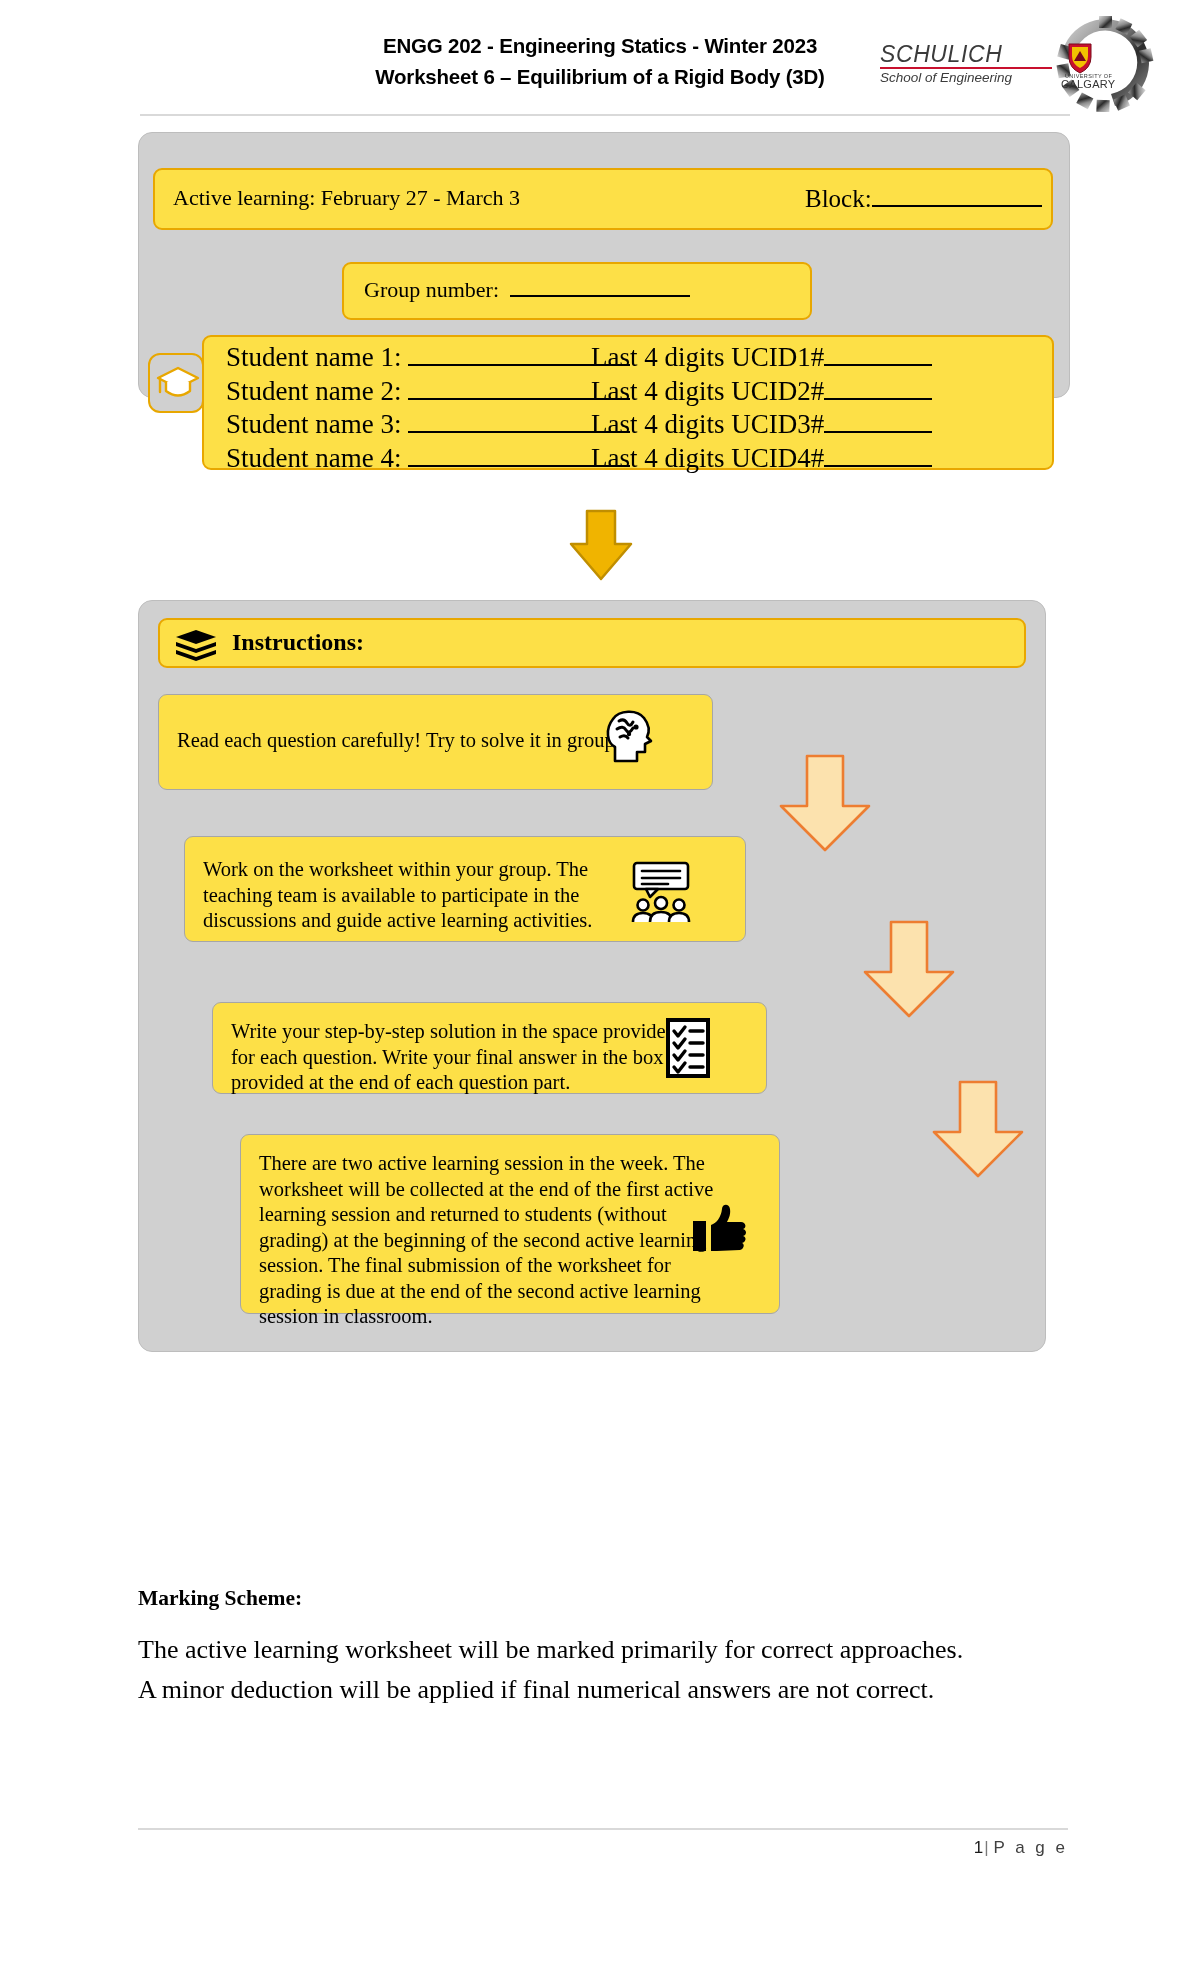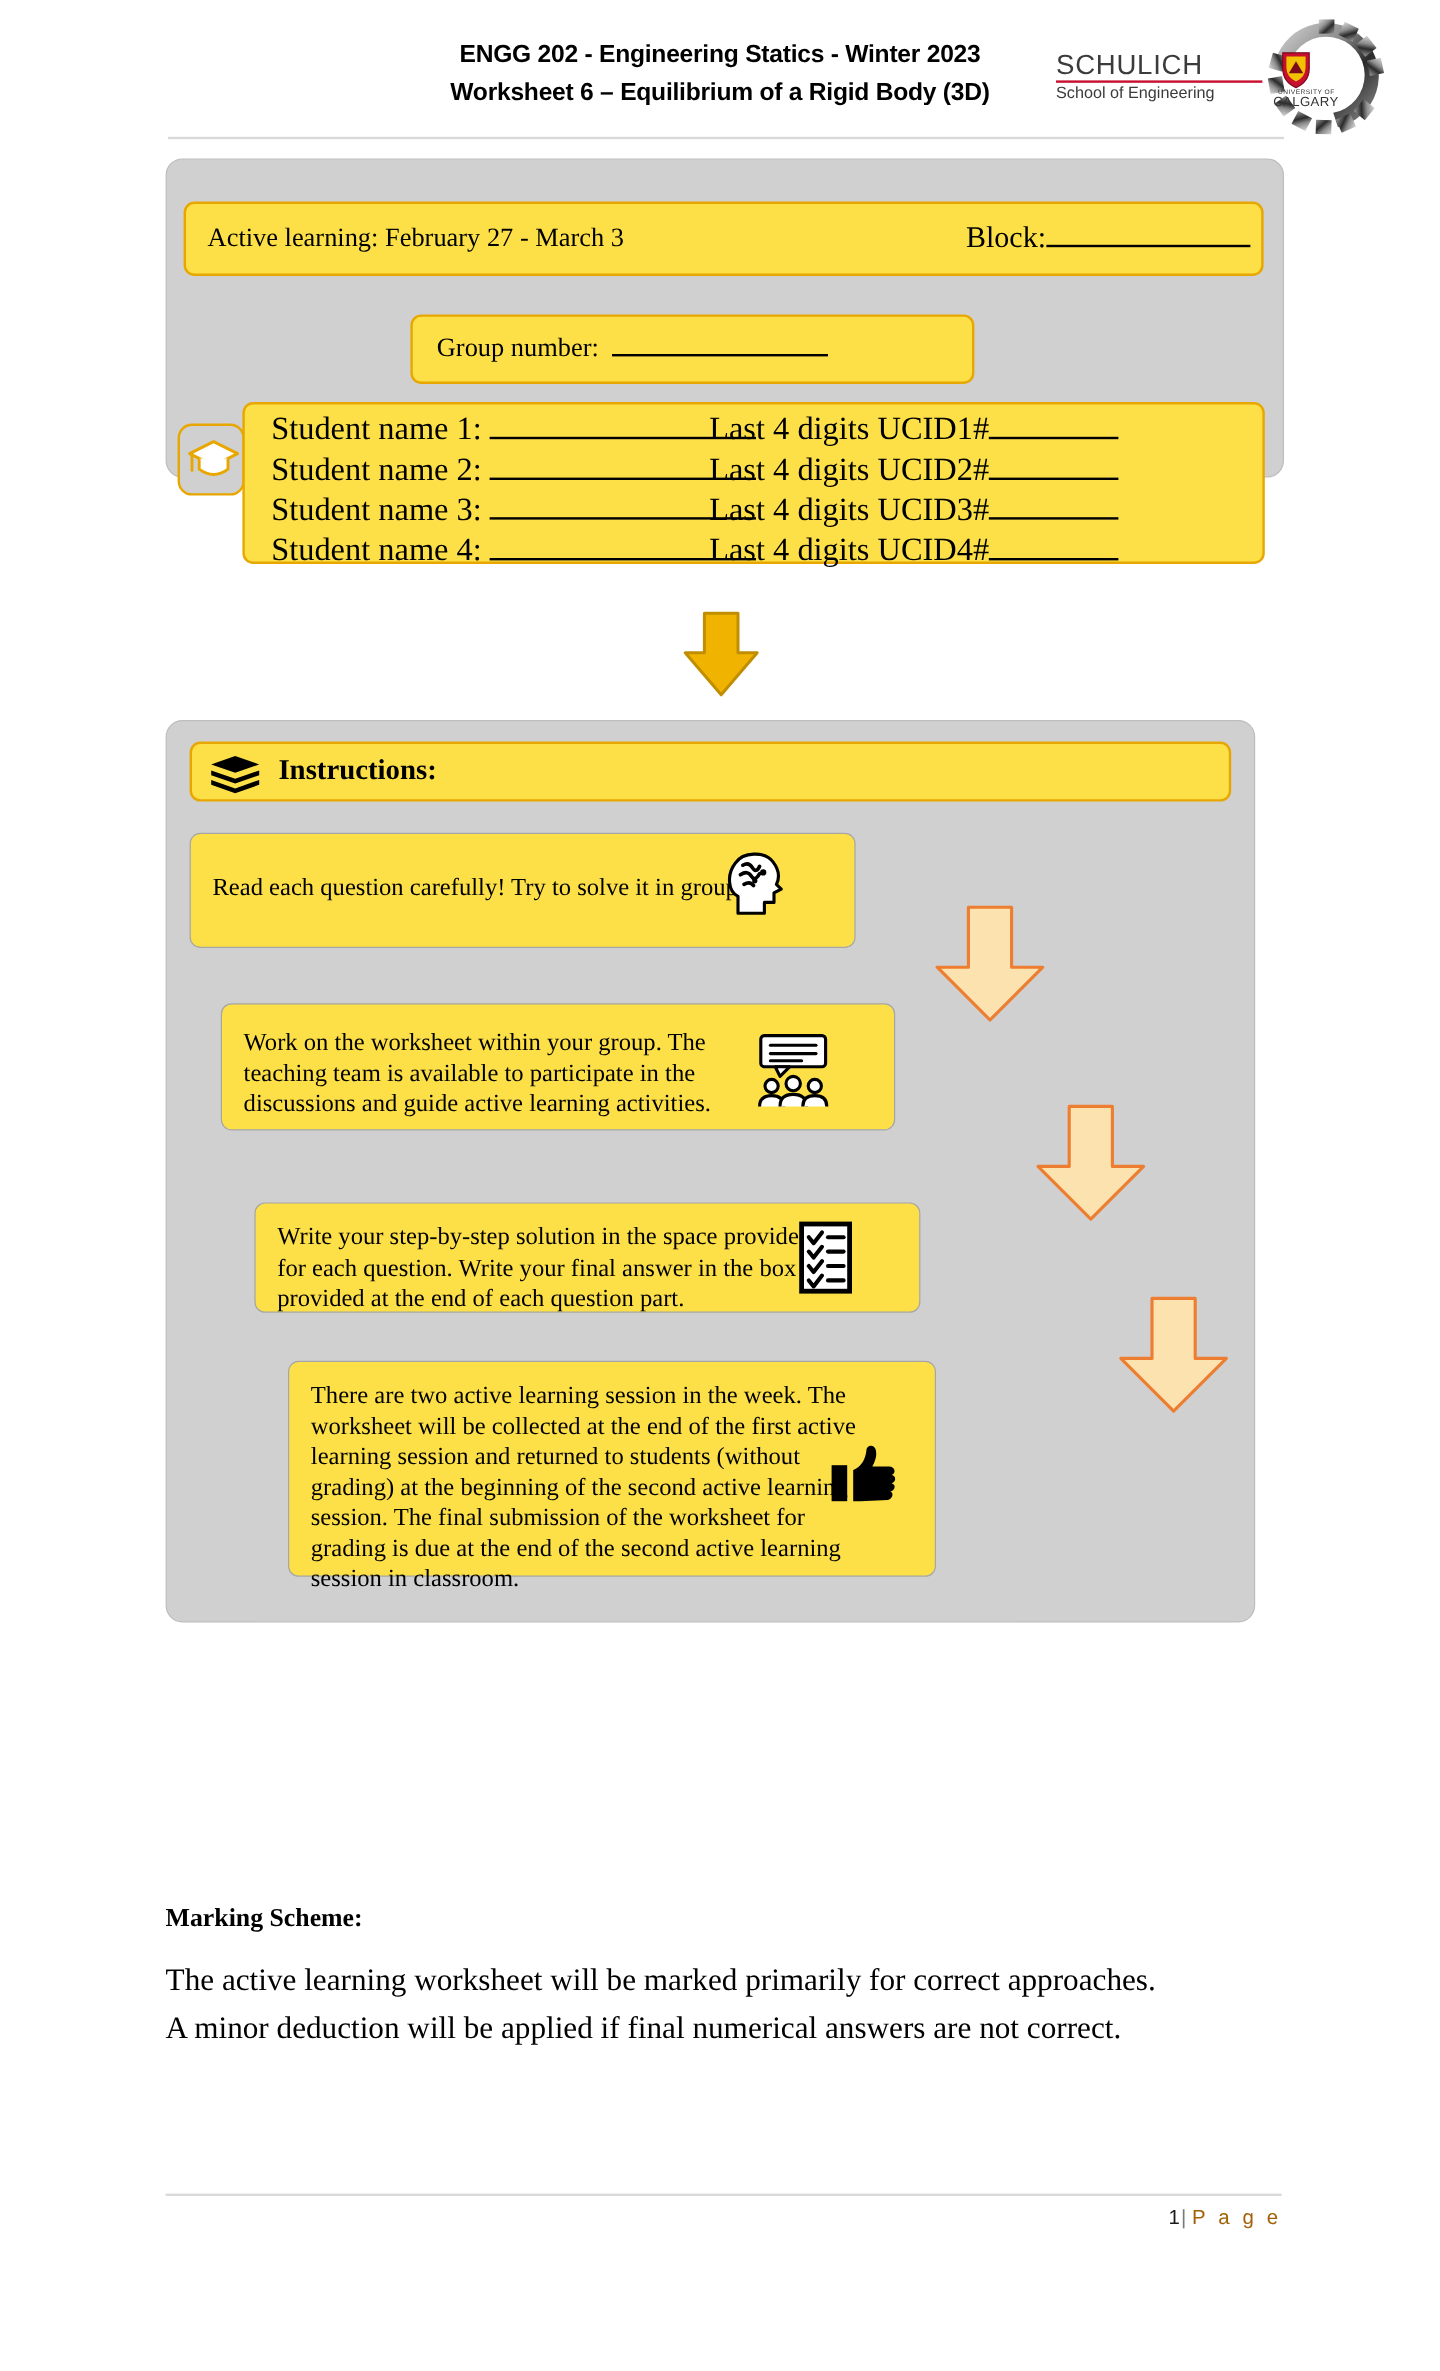--- a/index.html
+++ b/index.html
@@ -50,20 +50,21 @@
     position: absolute;
     left: 880px; top: 16px;
     width: 300px; height: 96px;
   }
   .logo-text {
     position: absolute;
     left: 0px; top: 26px;
     width: 175px;
     text-align: left;
     font-family: "Liberation Sans", "DejaVu Sans", sans-serif;
+    font-style: italic;
   }
   .logo-schulich {
     display: block;
     font-size: 23px;
     letter-spacing: 0.6px;
     color: #3b3b3b;
     line-height: 24px;
   }
   .logo-rule {
     display: block;
@@ -235,21 +236,21 @@
   #footer-page {
     position: absolute;
     left: 138px; top: 1838px;
     width: 930px;
     text-align: right;
     font-family: "Liberation Sans", "DejaVu Sans", sans-serif;
     font-size: 17px;
   }
   #footer-page .pg-num { color: #1a1a1a; letter-spacing: 1px; }
   #footer-page .pg-sep { color: #7a7a7a; }
-  #footer-page .pg-word { color: #a16207; letter-spacing: 3px; }
+  #footer-page .pg-word { color: #404040; letter-spacing: 3px; }
 </style>
 </head>
 <body>
 
 <div class="page-header">
   <div class="header-title-block">
     <span class="line1">ENGG 202 - Engineering Statics - Winter 2023</span>
     <span class="line2">Worksheet 6 – Equilibrium of a Rigid Body (3D)</span>
   </div>
 

